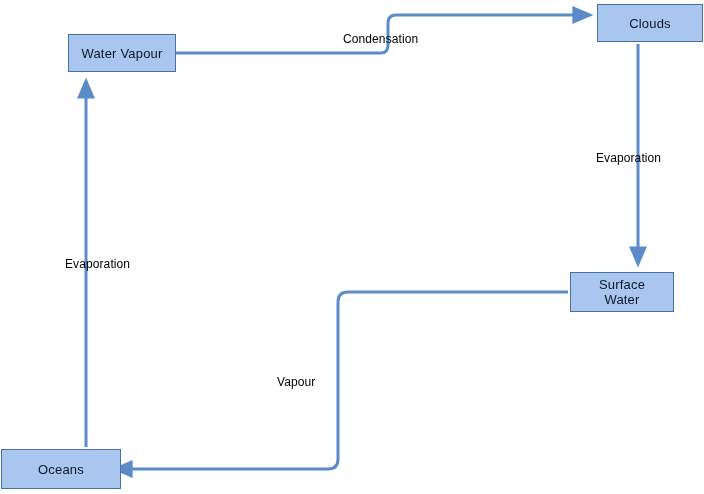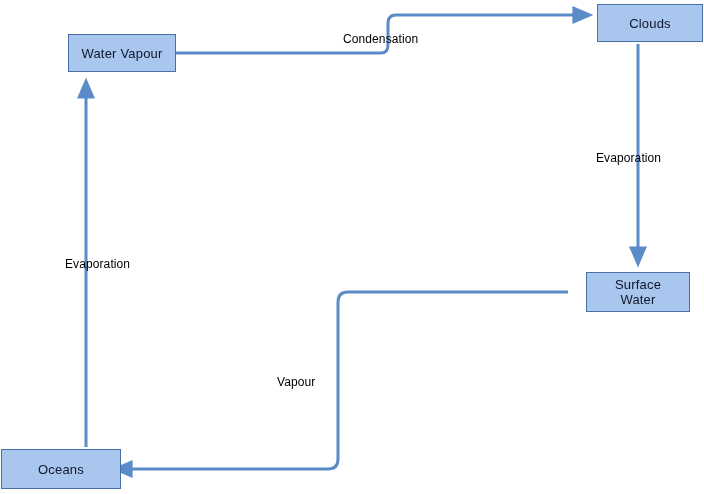--- a/index.html
+++ b/index.html
@@ -66,21 +66,21 @@
   </svg>
 
   <div class="node" style="left:68px; top:34px; width:108px; height:38px;">
     <span>Water Vapour</span>
   </div>
 
   <div class="node" style="left:597px; top:4px; width:106px; height:38px;">
     <span>Clouds</span>
   </div>
 
-  <div class="node" style="left:570px; top:272px; width:104px; height:40px; white-space:pre;margin-left:16px;">
+  <div class="node" style="left:570px; top:272px; width:104px; height:40px; white-space:pre;">
     <span style="white-space:pre;">Surface
 Water</span>
   </div>
 
   <div class="node" style="left:1px; top:449px; width:120px; height:40px;">
     <span>Oceans</span>
   </div>
 
   <div class="edge-label" style="left:343px; top:32px;">Condensation</div>
 

